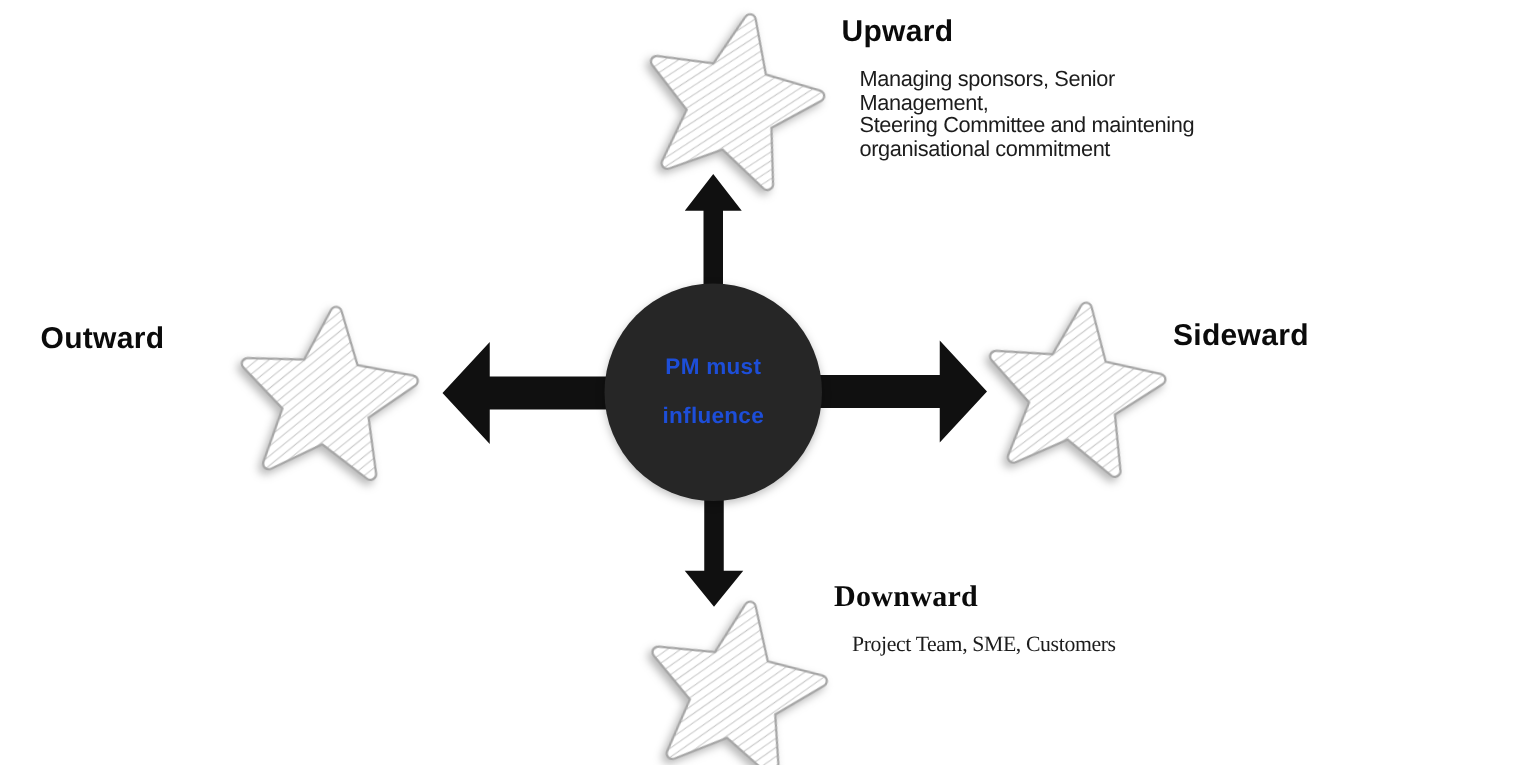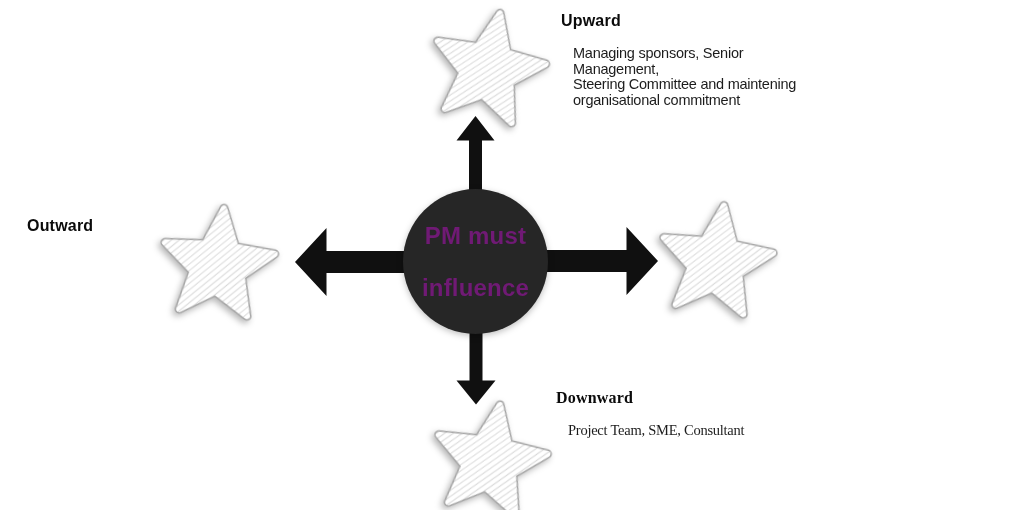--- a/index.html
+++ b/index.html
@@ -29,34 +29,34 @@
   .center-label {
     position: absolute;
     left: 403px;
     top: 189px;
     width: 145px;
     height: 145px;
     display: flex;
     align-items: center;
     justify-content: center;
     text-align: center;
-    color: #701a75;
+    color: #1d4ed8;
     font-weight: bold;
-    font-size: 24px;
+    font-size: 15px;
     line-height: 2.15;
     white-space: pre-line;
     letter-spacing: 0.2px;
   }
   .label-block {
     position: absolute;
     color: var(--text, #1c1c1c);
   }
   .label-block h2 {
     margin: 0 0 3px 0;
-    font-size: 16px;
+    font-size: 20px;
     line-height: 26px;
     font-weight: bold;
     color: #0b0b0b;
     letter-spacing: 0.2px;
   }
   .label-block p {
     margin: 12px;
     font-size: 14.5px;
     line-height: 15.5px;
     letter-spacing: -0.25px;
@@ -111,24 +111,25 @@
 influence</div>
 
   <div class="label-block label-upward">
     <h2>Upward</h2>
     <p>Managing sponsors, Senior Management,
 Steering Committee and maintening
 organisational commitment</p>
   </div>
 
   <div class="label-block label-sideward">
+    <h2>Sideward</h2>
   </div>
 
   <div class="label-block label-outward">
     <h2>Outward</h2>
   </div>
 
   <div class="label-block label-downward">
     <h2>Downward</h2>
-    <p>Project Team, SME, Consultant</p>
+    <p>Project Team, SME, Customers</p>
   </div>
 
 </div>
 
 </body></html>

